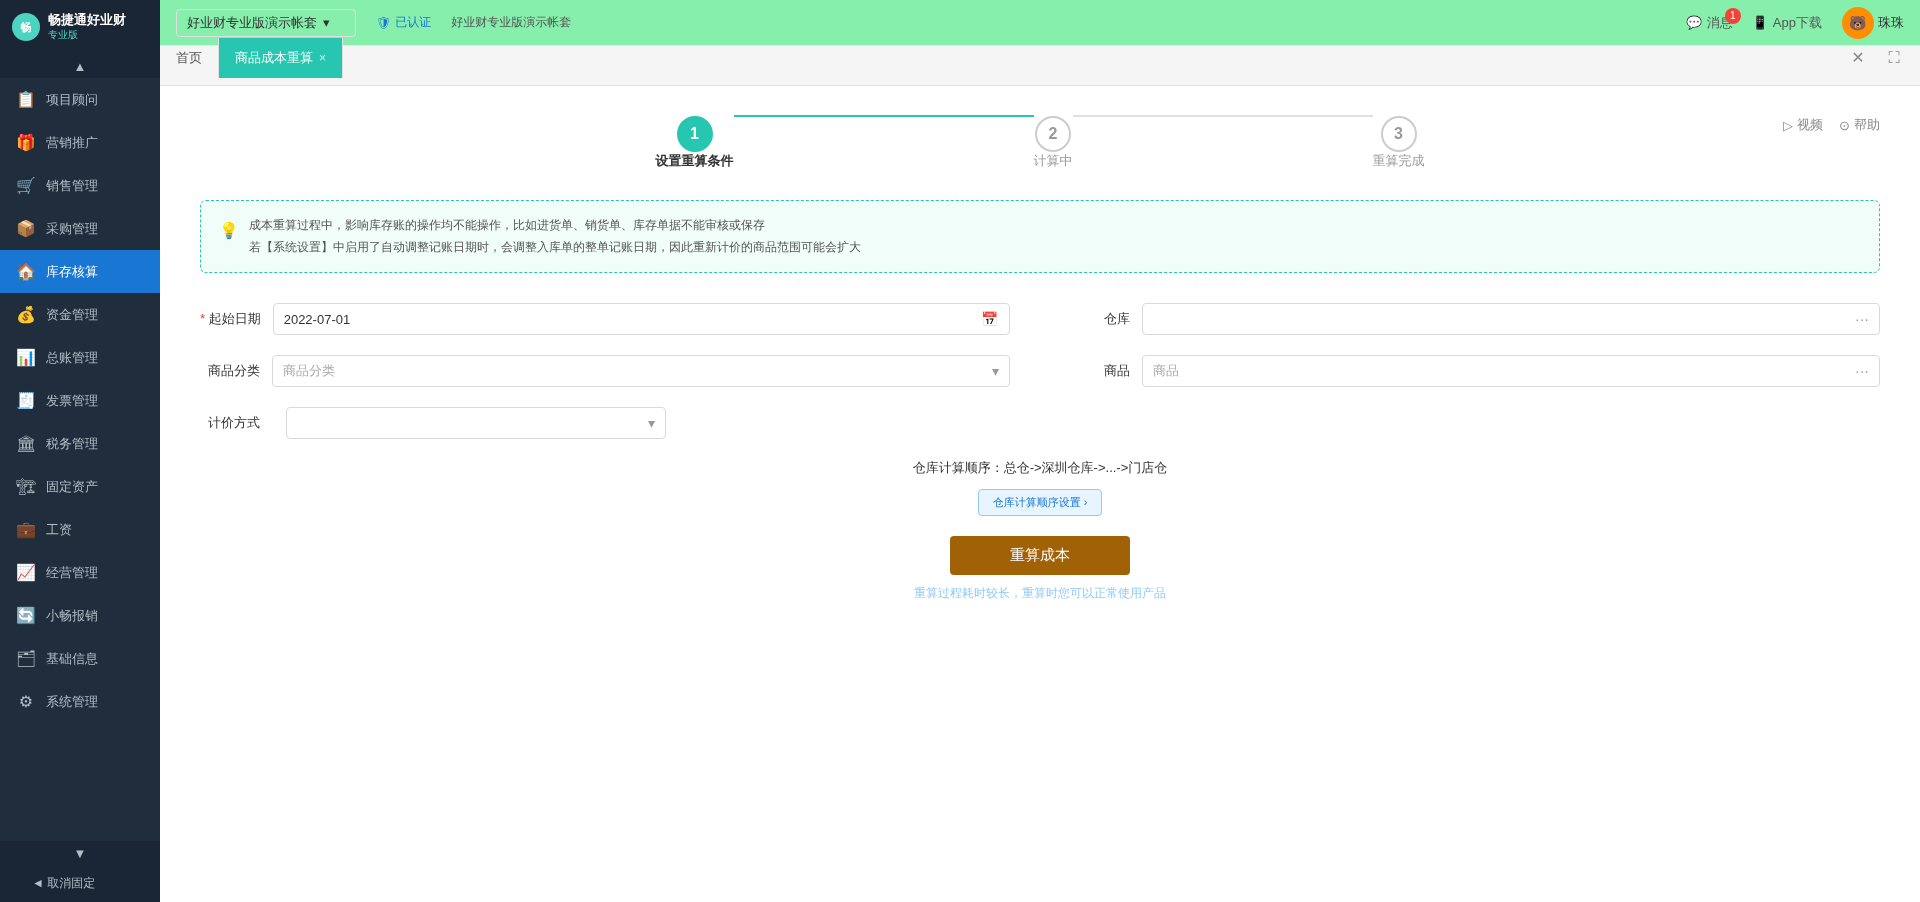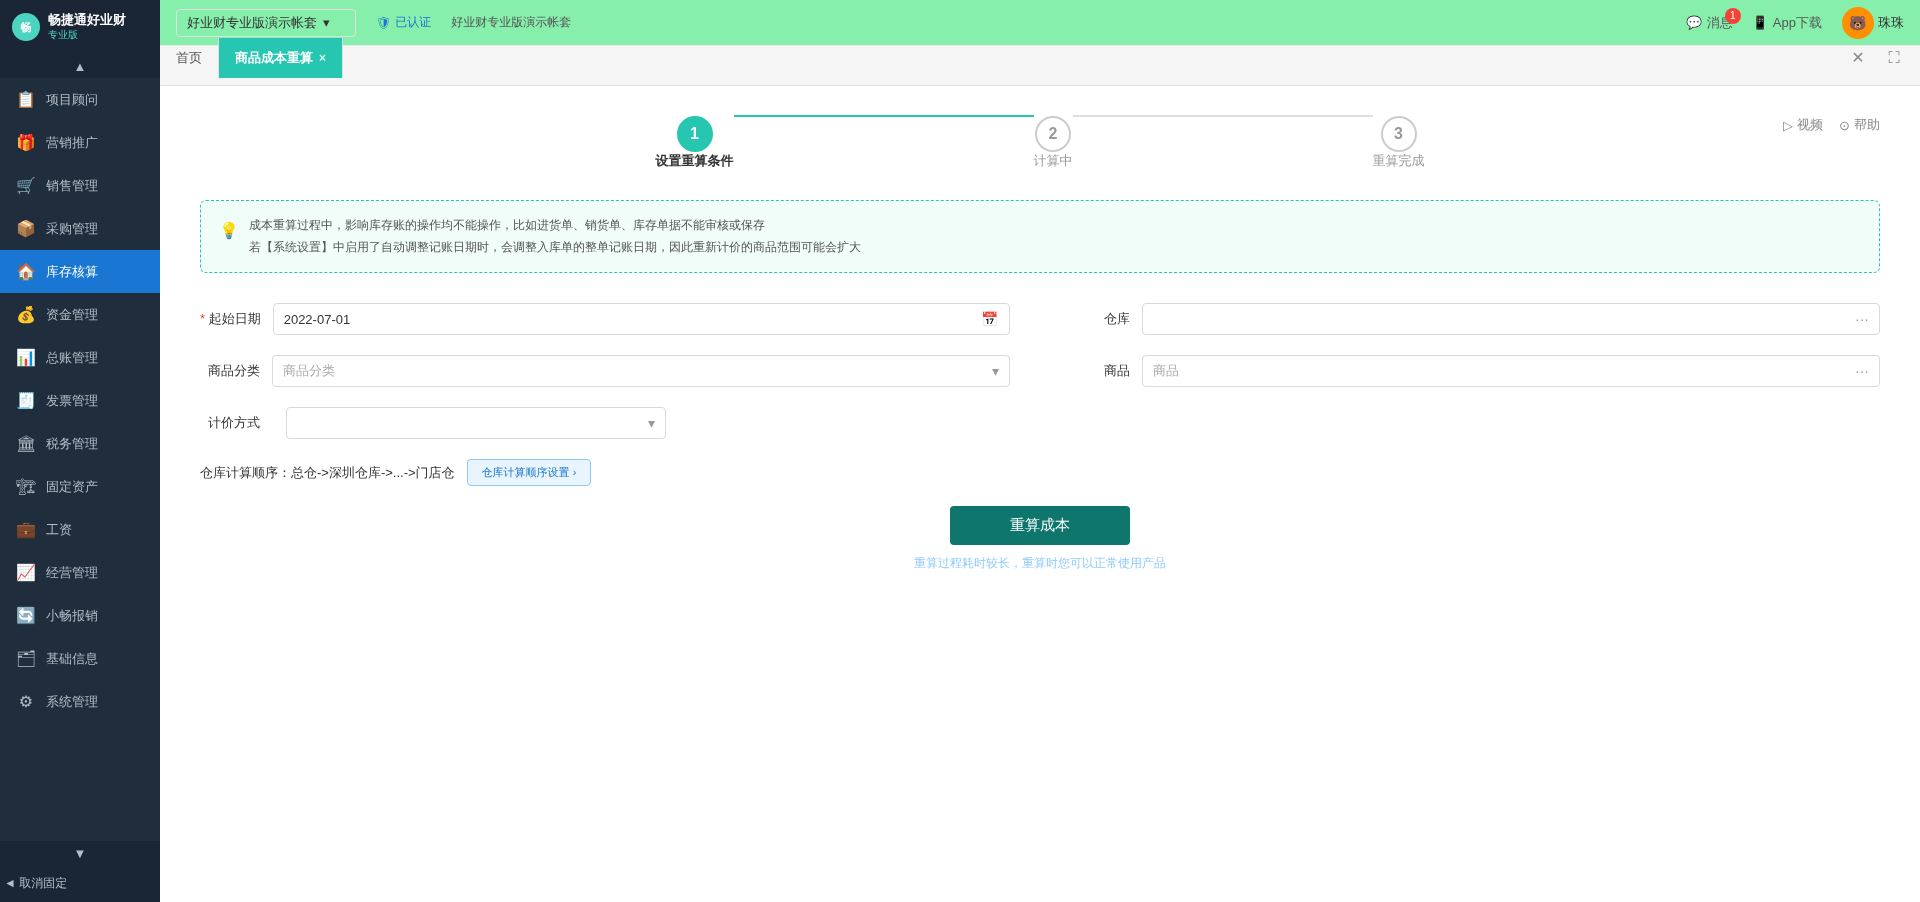--- a/index.html
+++ b/index.html
@@ -45,21 +45,21 @@
       font-size: 13px;
     }
     .sidebar-item.active { background: #1976d2; color: #fff; }
     .sidebar-item-icon { font-size: 16px; width: 20px; text-align: center; }
     .sidebar-scroll-btn {
       display: flex; align-items: center; justify-content: center;
       height: 24px; background: #1a2535; cursor: pointer;
       color: #b0bec5;
     }
     .sidebar-footer {
-      padding: 10px 4px;
+      padding: 10px 32px;
       color: #b0bec5;
       font-size: 12px;
       display: flex; align-items: center; gap: 6px;
       cursor: pointer;
       background: #1a2535;
     }
 
     
     .main-area {
       flex: 1;
@@ -133,21 +133,20 @@
       display: flex; align-items: center;
       padding: 0 16px;
       font-size: 13px;
       cursor: pointer;
       color: #555;
       border-right: 1px solid #e0e0e0;
     }
     .tab-item.active {
       background: #26c6b0;
       color: #fff;
-      font-weight: bold;
     }
     .tab-close {
       margin-left: 6px; font-size: 12px; color: rgba(255,255,255,0.8);
       cursor: pointer;
     }
     .tab-window-controls {
       margin-left: auto;
       display: flex; align-items: center; gap: 8px;
       padding-right: 12px;
     }
@@ -256,20 +255,21 @@
       height: 32px;
       display: flex; align-items: center; justify-content: space-between;
       cursor: pointer;
     }
     .form-input.placeholder { color: #aaa; }
     .form-input-icon { color: #999; font-size: 14px; }
 
     
     .calc-order-row {
       display: flex; align-items: center; gap: 12px;
+      flex-direction: column;
     }
     .calc-order-label { font-size: 13px; color: #333; }
     .calc-order-btn {
       background: #e8f4fe;
       border: 1px solid #90caf9;
       border-radius: 4px;
       padding: 5px 14px;
       font-size: 11px;
       color: #1976d2;
       cursor: pointer;
@@ -281,21 +281,21 @@
       display: flex; align-items: center; gap: 26px;
       margin-bottom: 20px;
     }
 
     
     .submit-area {
       display: flex; flex-direction: column; align-items: center; gap: 10px;
       margin-top: 20px;
     }
     .submit-btn {
-      background: #0f766e;
+      background: #a16207;
       color: #fff;
       border: none;
       border-radius: 4px;
       padding: 10px 60px;
       font-size: 15px;
       cursor: pointer;
       min-width: 160px;
     }
     .submit-hint { font-size: 12px; color: #90caf9; }
   </style>

